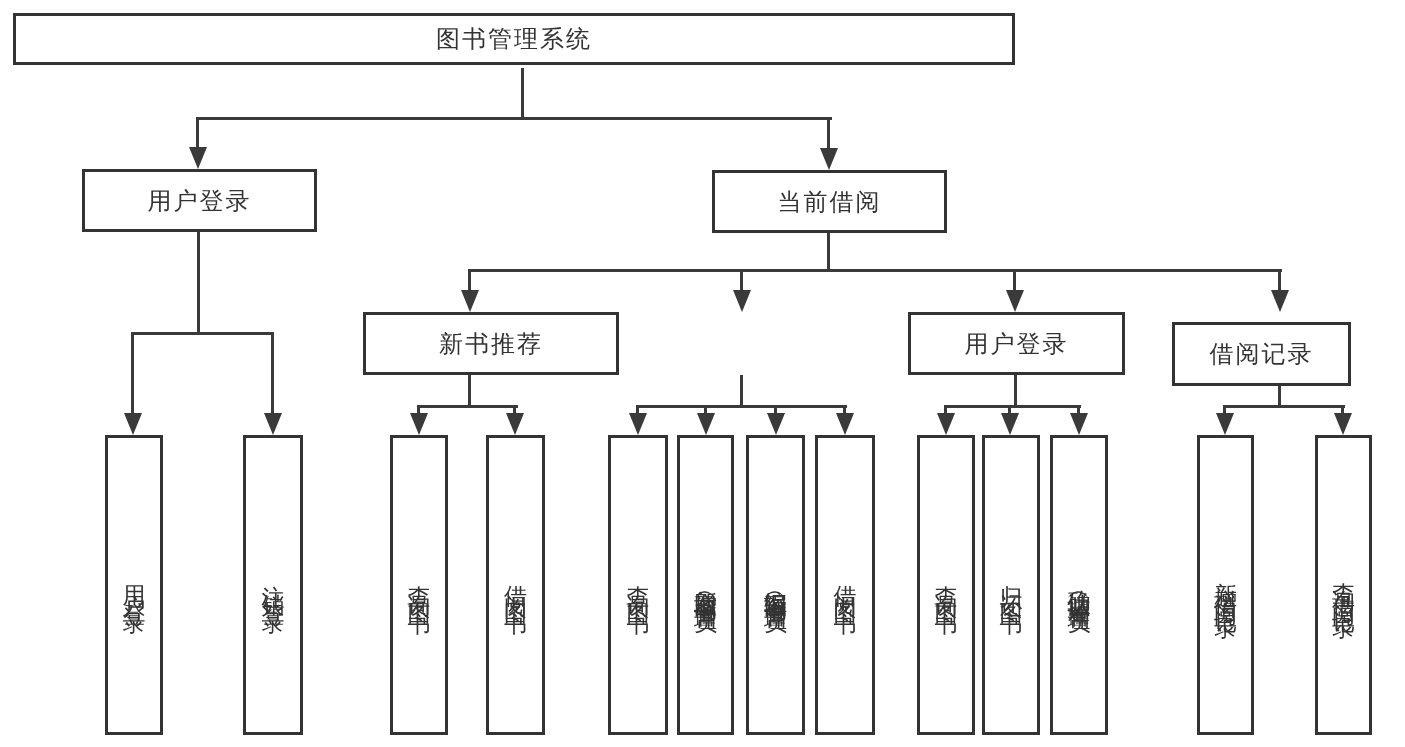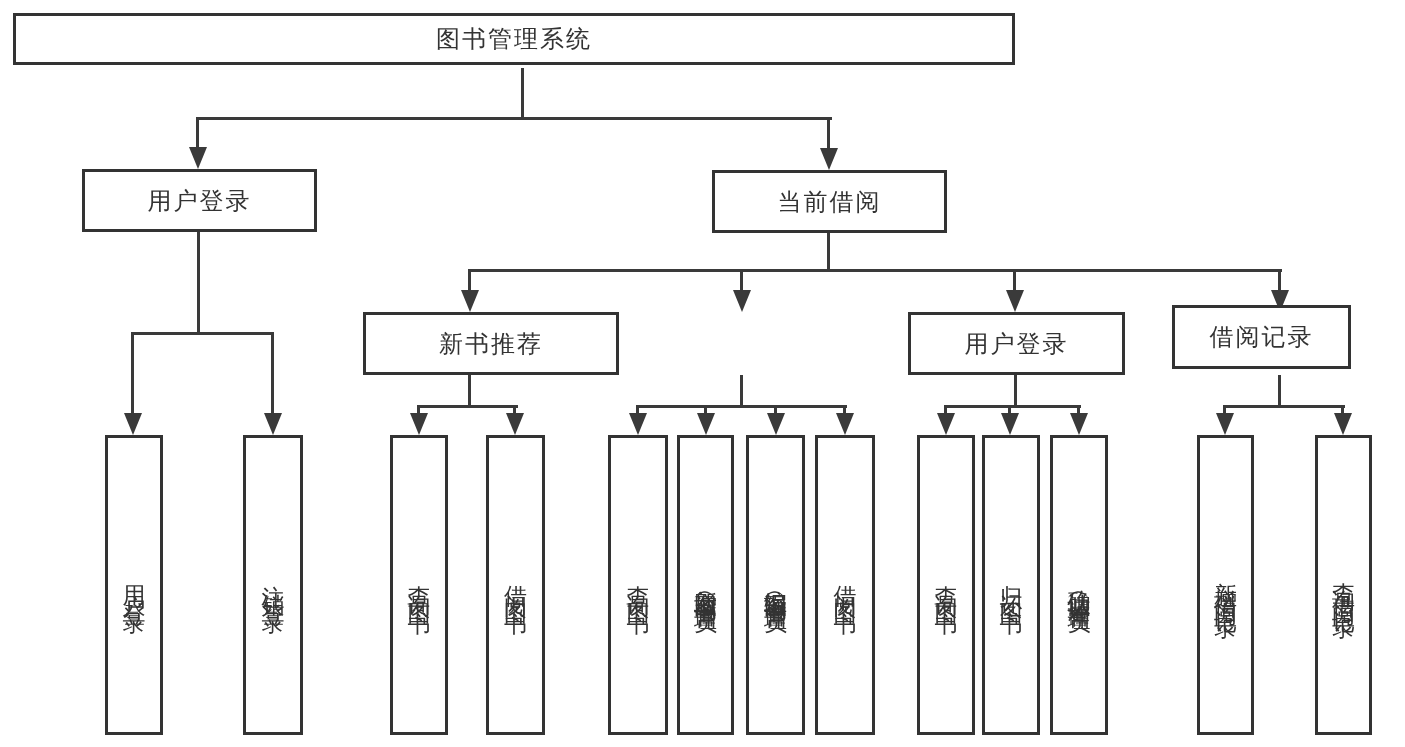--- a/index.html
+++ b/index.html
@@ -131,21 +131,21 @@
   <div class="box h-box" style="left:712px;top:170px;width:235px;height:63px">
     <span>当前借阅</span>
   </div>
 
   <div class="box h-box" style="left:363px;top:312px;width:256px;height:63px">
     <span>新书推荐</span>
   </div>
   <div class="box h-box" style="left:908px;top:312px;width:217px;height:63px">
     <span>用户登录</span>
   </div>
-  <div class="box h-box" style="left:1172px;top:305px;width:179px;height:64px">
+  <div class="box h-box" style="left:1172px;top:322px;width:179px;height:64px">
     <span>借阅记录</span>
   </div>
 
   <div class="box v-box" style="left:105px;top:435px;width:58px;height:300px">
     <span>用户登录</span>
   </div>
   <div class="box v-box" style="left:243px;top:435px;width:60px;height:300px">
     <span>注销登录</span>
   </div>
 

